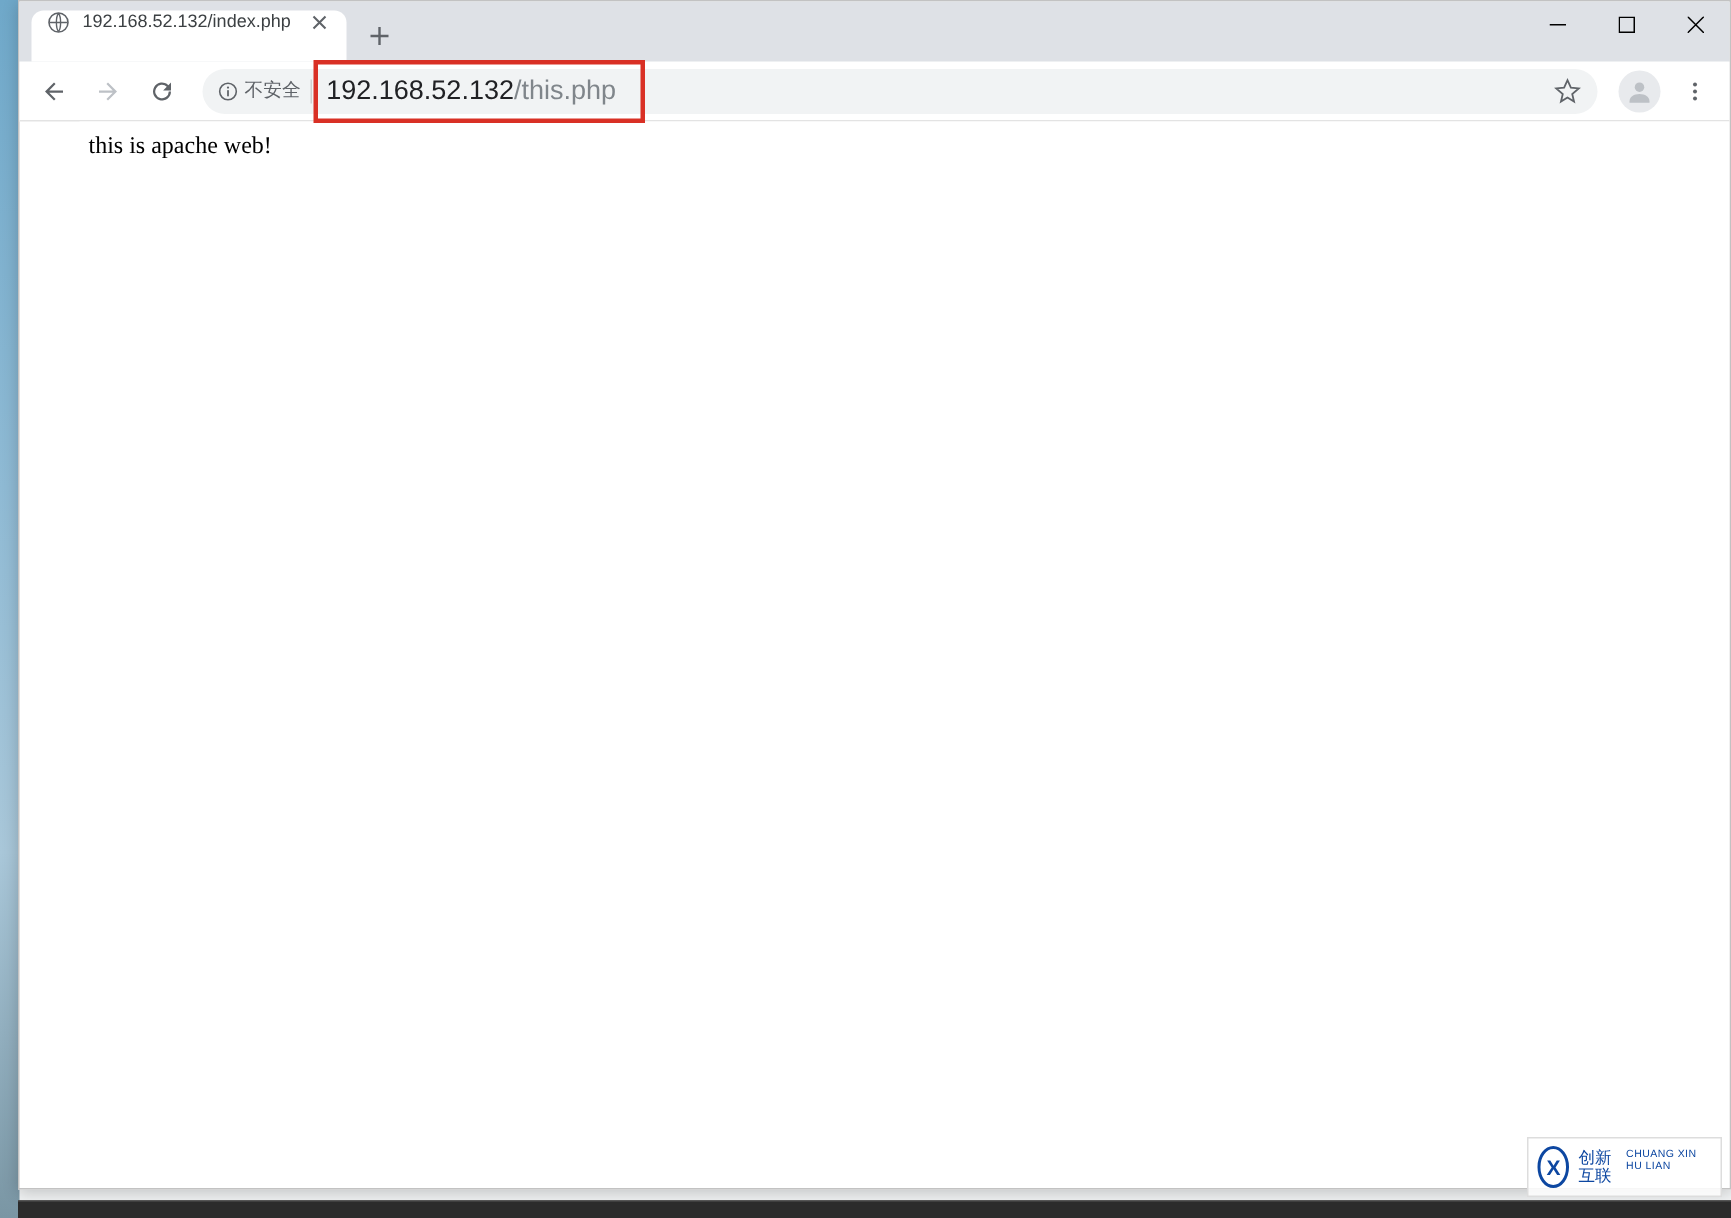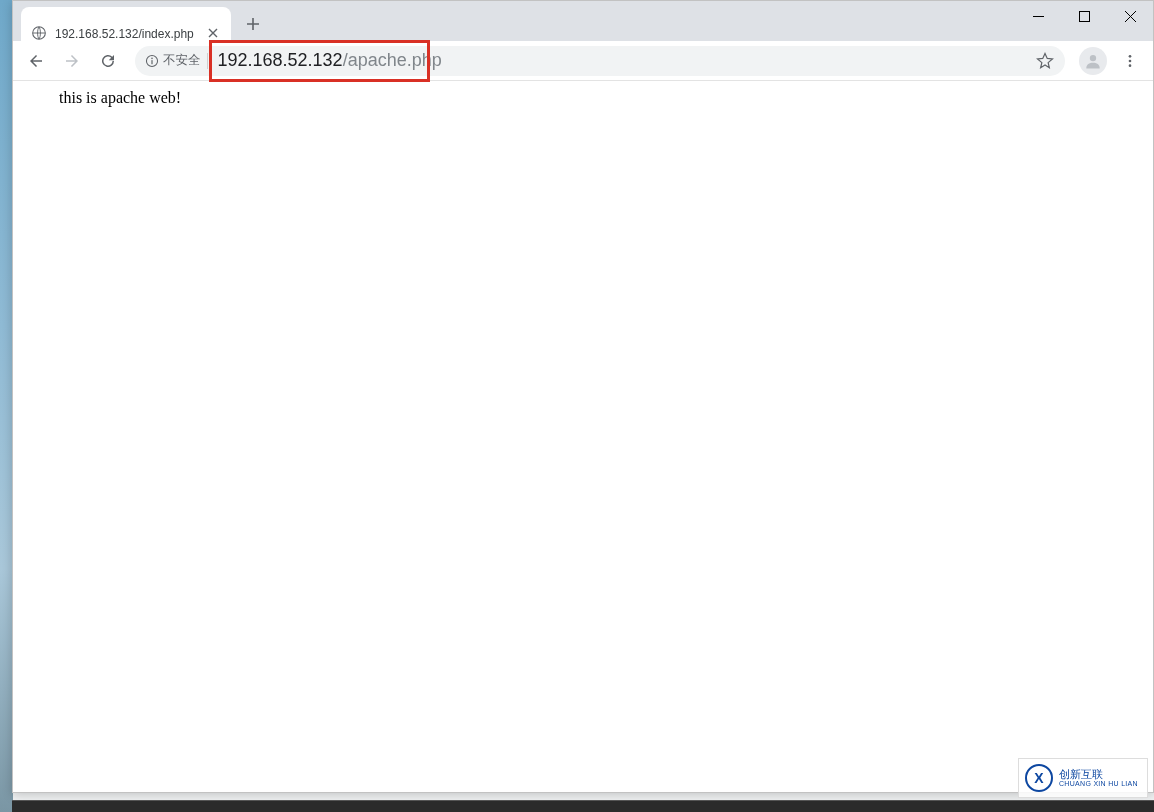--- a/index.html
+++ b/index.html
@@ -7,21 +7,21 @@
 
     
     .desktop-sliver { position: absolute; left: 0; top: 0; width: 13px; height: 100%; background: linear-gradient(180deg,#6fa8c9 0%, #8fbad4 40%, #a9c7d9 70%, #7a96a4 100%); z-index:0; }
 
     
     .browser-window { position: absolute; left: 12px; top: 0; width: 1142px; height: 793px; background: #fff; border: 1px solid #c2c2c2; display: flex; flex-direction: column; box-shadow: 0 2px 10px rgba(0,0,0,0.2); }
 
     
     .titlebar { height: 40px; background: #dee1e6; display: flex; align-items: flex-end; position: relative; }
 
-    .tab { height: 34px; margin-left: 8px; margin-bottom: 0; background: #ffffff; border-radius: 8px 8px 0 0; display: flex; align-items: flex-end; padding: 0 10px; min-width: 210px; max-width: 240px; position: relative; }
+    .tab { height: 34px; margin-left: 8px; margin-bottom: 0; background: #ffffff; border-radius: 8px 8px 0 0; display: flex; align-items: flex-start; padding: 0 10px; min-width: 210px; max-width: 240px; position: relative; }
     .tab .favicon { width: 16px; height: 16px; margin-right: 8px; display:flex;align-items:center;justify-content:center; }
     .tab .title { font-size: 12px; color: #3c4043; flex: 1; white-space: nowrap; overflow: hidden; text-overflow: ellipsis; }
     .tab .close { width: 16px; height: 16px; display:flex;align-items:center;justify-content:center; color:#5f6368; border-radius:50%; }
 
     .new-tab { width: 28px; height: 28px; margin: 0 0 3px 8px; display:flex;align-items:center;justify-content:center; border-radius:50%; color:#5f6368; }
 
     
     .win-controls { position: absolute; right: 0; top: 0; height: 30px; display: flex; }
     .win-btn { width: 46px; height: 30px; display:flex; align-items:center; justify-content:center; color:#000; }
 
@@ -44,21 +44,21 @@
 
     
     .content { flex:1; background:#ffffff; padding:8px 6px; font-family: "Times New Roman", serif; font-size:16px; color:#000;margin-left:40px; }
 
     
     .taskbar-sliver { position:absolute; left:12px; bottom:0; width:1142px; height:12px; background:#2b2b2b; border-top:1px solid #555;}
 
     
     .watermark { position:absolute; right:6px; bottom:14px; width:130px; height:40px; background:rgba(255,255,255,0.85); border:1px solid #ddd; display:flex; align-items:center; gap:6px; padding:2px 6px; font-size:11px; color:#0d47a1;}
     .watermark .logo { width:28px;height:28px;border:2px solid #0d47a1;border-radius:50%;display:flex;align-items:center;justify-content:center;font-weight:bold;color:#0d47a1;font-size:14px;}
-    .watermark .txt{display:flex;flex-direction:column;line-height:1.1;}
+    .watermark .txt{display:flex;flex-direction:row;line-height:1.1;}
     .watermark .sub{font-size:7px;color:#0d47a1;letter-spacing:0.3px;}
 
     svg { display:block; }
   </style>
 </head>
 <body>
 
 <div class="desktop-sliver"></div>
 
 <div class="browser-window">
@@ -125,21 +125,21 @@
         <svg width="14" height="14" viewBox="0 0 24 24">
             <circle cx="12" cy="12" r="9.5" fill="none" stroke="#5f6368" stroke-width="1.8"></circle>
             <circle cx="12" cy="7.5" r="1.3" fill="#5f6368"></circle>
             <rect x="11" y="10.5" width="2" height="7" fill="#5f6368"></rect>
           </svg>
         <span>不安全</span>
         <span style="width:1px;height:16px;background:#d0d0d0;margin:0 2px;"></span>
       </span>
       <span class="url">
         <span>192.168.52.132</span>
-          <span class="path">/apache.php</span>
+          <span class="path">/this.php</span>
       </span>
       <span class="star">
         <svg width="18" height="18" viewBox="0 0 24 24">
             <path d="M12 17.3 6.2 21l1.6-6.8L2 9.2l7-.6L12 2l3 6.6 7 .6-5.8 5 1.6 6.8z" fill="none" stroke="#5f6368" stroke-width="1.6"></path>
           </svg>
       </span>
       <div class="highlight-box"></div>
     </div>
 
     <div class="avatar">

